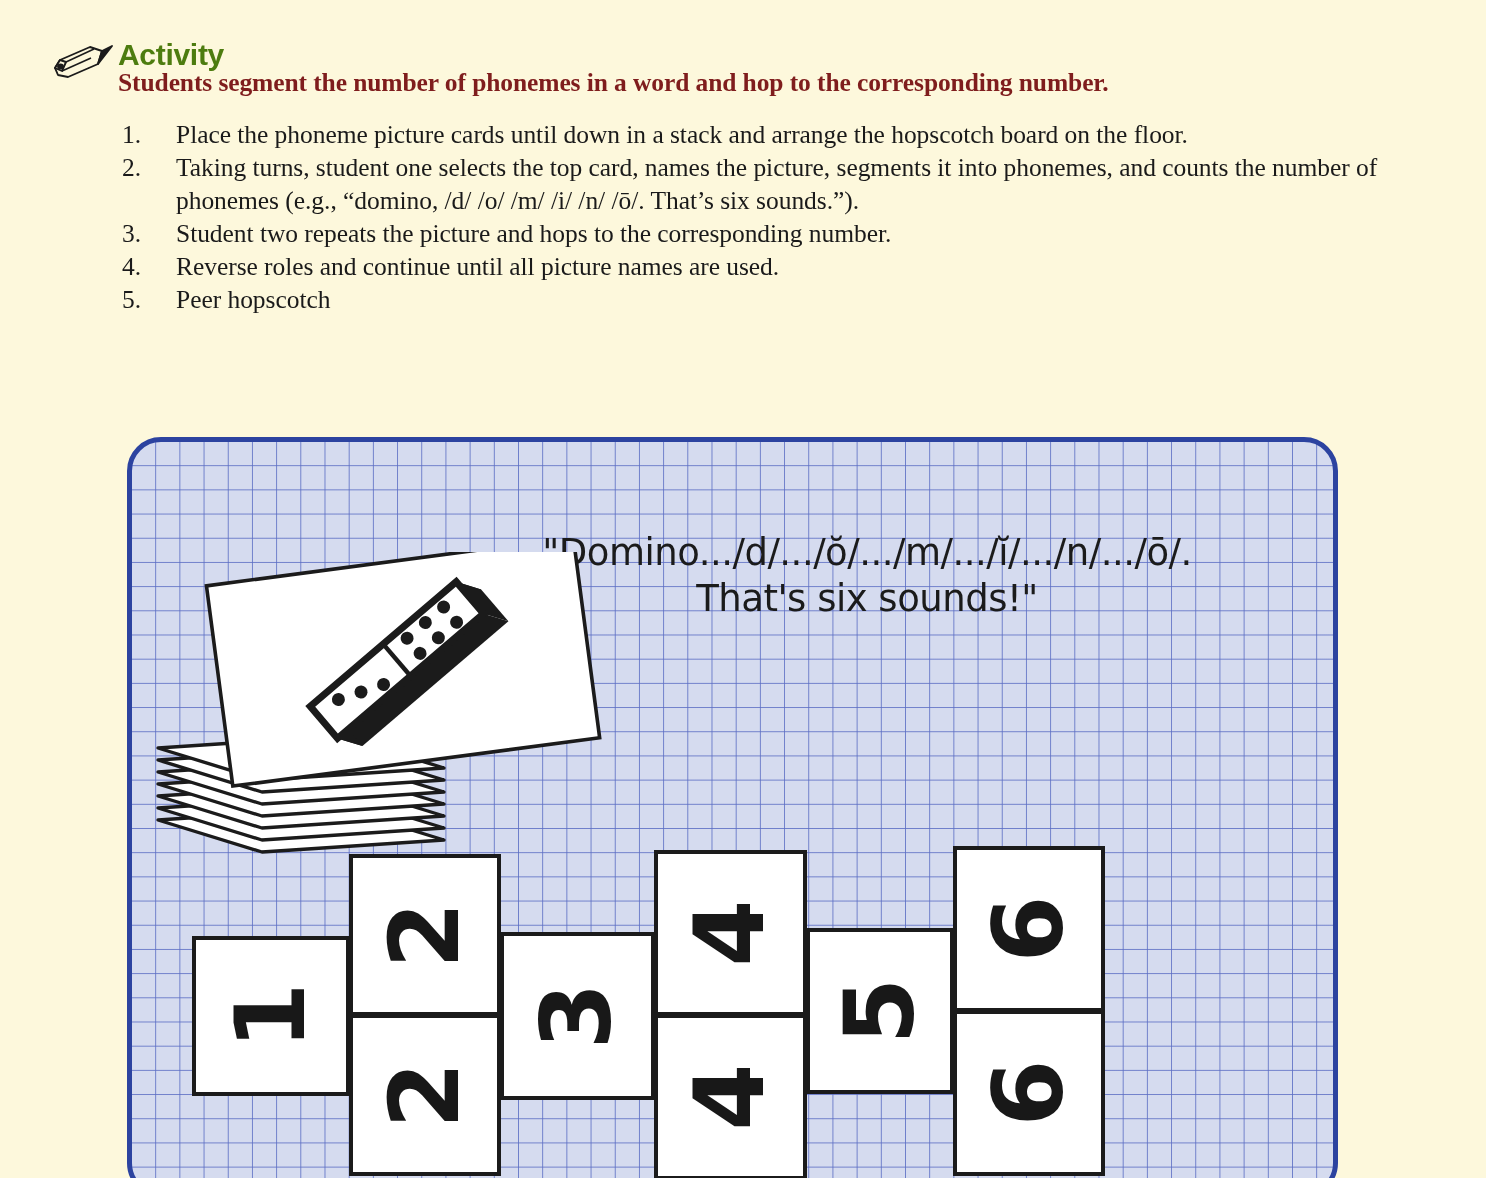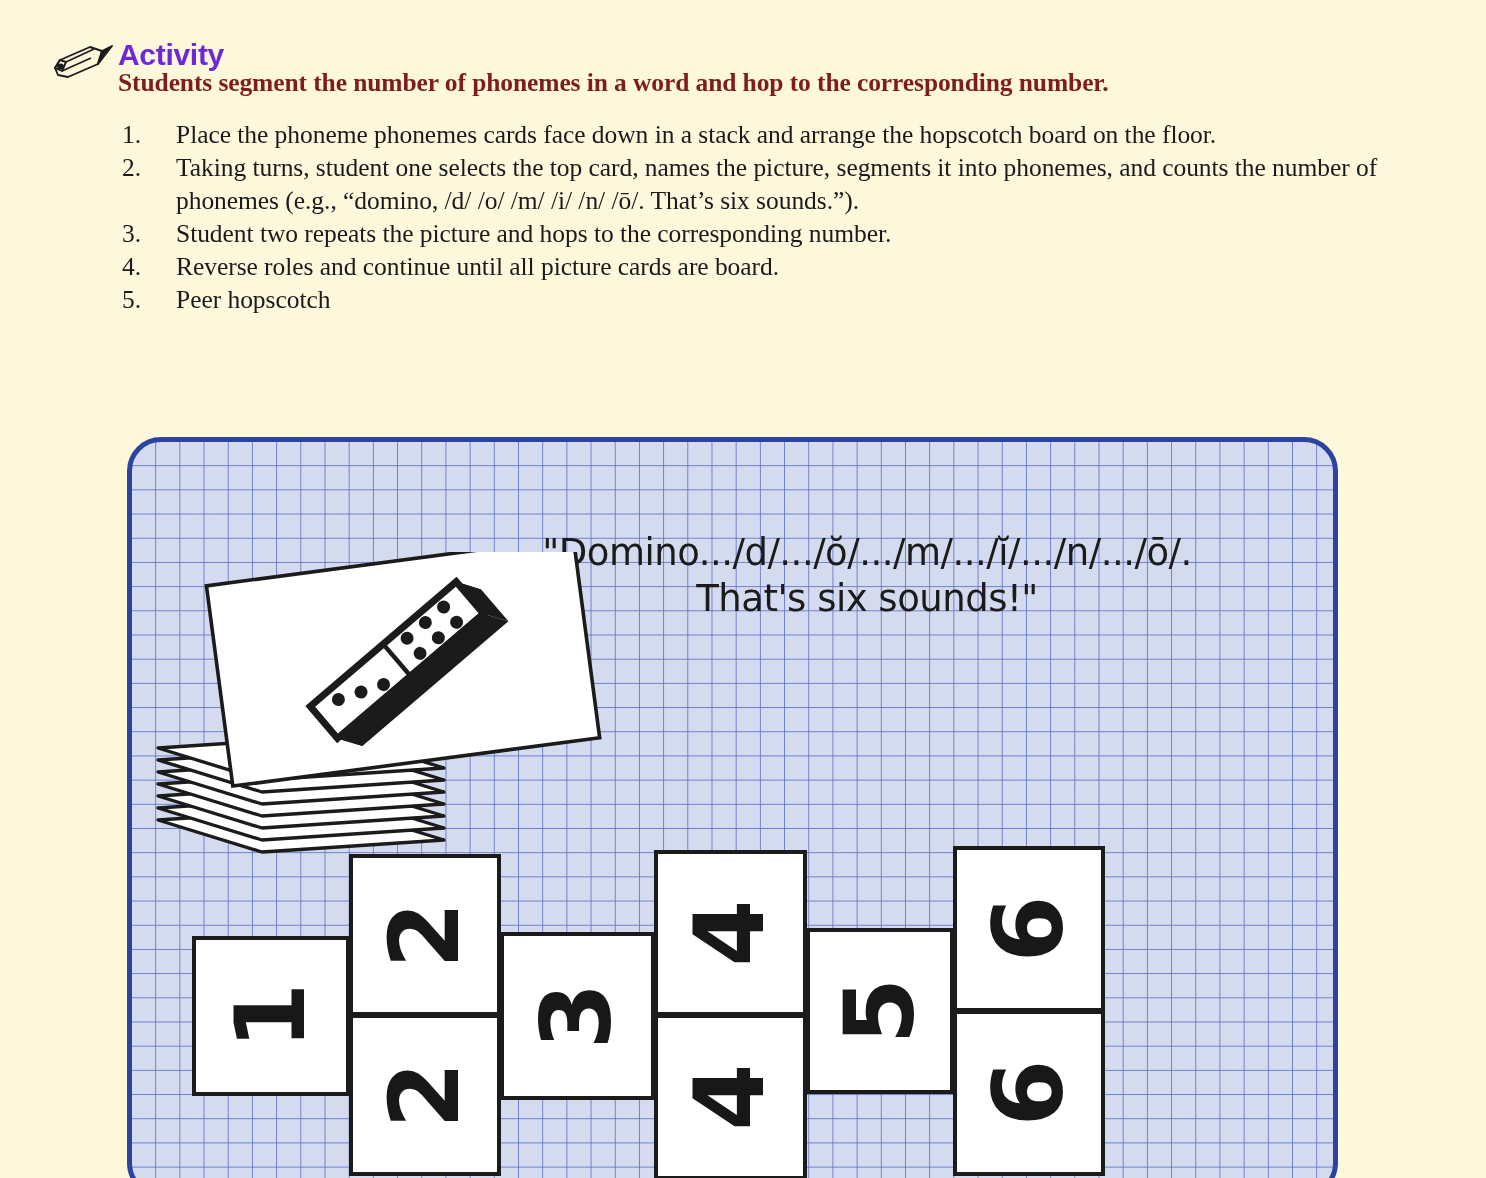--- a/index.html
+++ b/index.html
@@ -25,21 +25,21 @@
     position: absolute;
     left: 50px; top: 42px;
     width: 64px; height: 40px;
   }
   #activity-title {
     position: absolute;
     left: 118px; top: 38px;
     font-family: "Liberation Sans", sans-serif;
     font-weight: bold;
     font-size: 30px;
-    color: #6d28d9;
+    color: #4d7c0f;
     letter-spacing: -0.3px;
   }
   #activity-subtitle {
     position: absolute;
     left: 118px; top: 68px;
     font-family: "Liberation Serif", serif;
     font-weight: bold;
     font-size: 25.5px;
     color: #7f1d1d;
     letter-spacing: -0.1px;
@@ -152,33 +152,33 @@
     </svg>
   </span>
 
   <div id="activity-title">Activity</div>
 
   <div id="activity-subtitle">Students segment the number of phonemes in a word and hop to the corresponding number.</div>
 
   <ol id="steps-list">
     <li class="step-item">
       <span class="step-num">1.</span>
-      <span class="step-text">Place the phoneme phonemes cards face down in a stack and arrange the hopscotch board on the floor.</span>
+      <span class="step-text">Place the phoneme picture cards until down in a stack and arrange the hopscotch board on the floor.</span>
     </li>
     <li class="step-item">
       <span class="step-num">2.</span>
       <span class="step-text">Taking turns, student one selects the top card, names the picture, segments it into phonemes, and counts the number of phonemes (e.g., “domino, /d/ /o/ /m/ /i/ /n/ /ō/. That’s six sounds.”).</span>
     </li>
     <li class="step-item">
       <span class="step-num">3.</span>
       <span class="step-text">Student two repeats the picture and hops to the corresponding number.</span>
     </li>
     <li class="step-item">
       <span class="step-num">4.</span>
-      <span class="step-text">Reverse roles and continue until all picture cards are board.</span>
+      <span class="step-text">Reverse roles and continue until all picture names are used.</span>
     </li>
     <li class="step-item">
       <span class="step-num">5.</span>
       <span class="step-text">Peer hopscotch</span>
     </li>
   </ol>
 </div>
 
 <div id="grid-panel">
 

